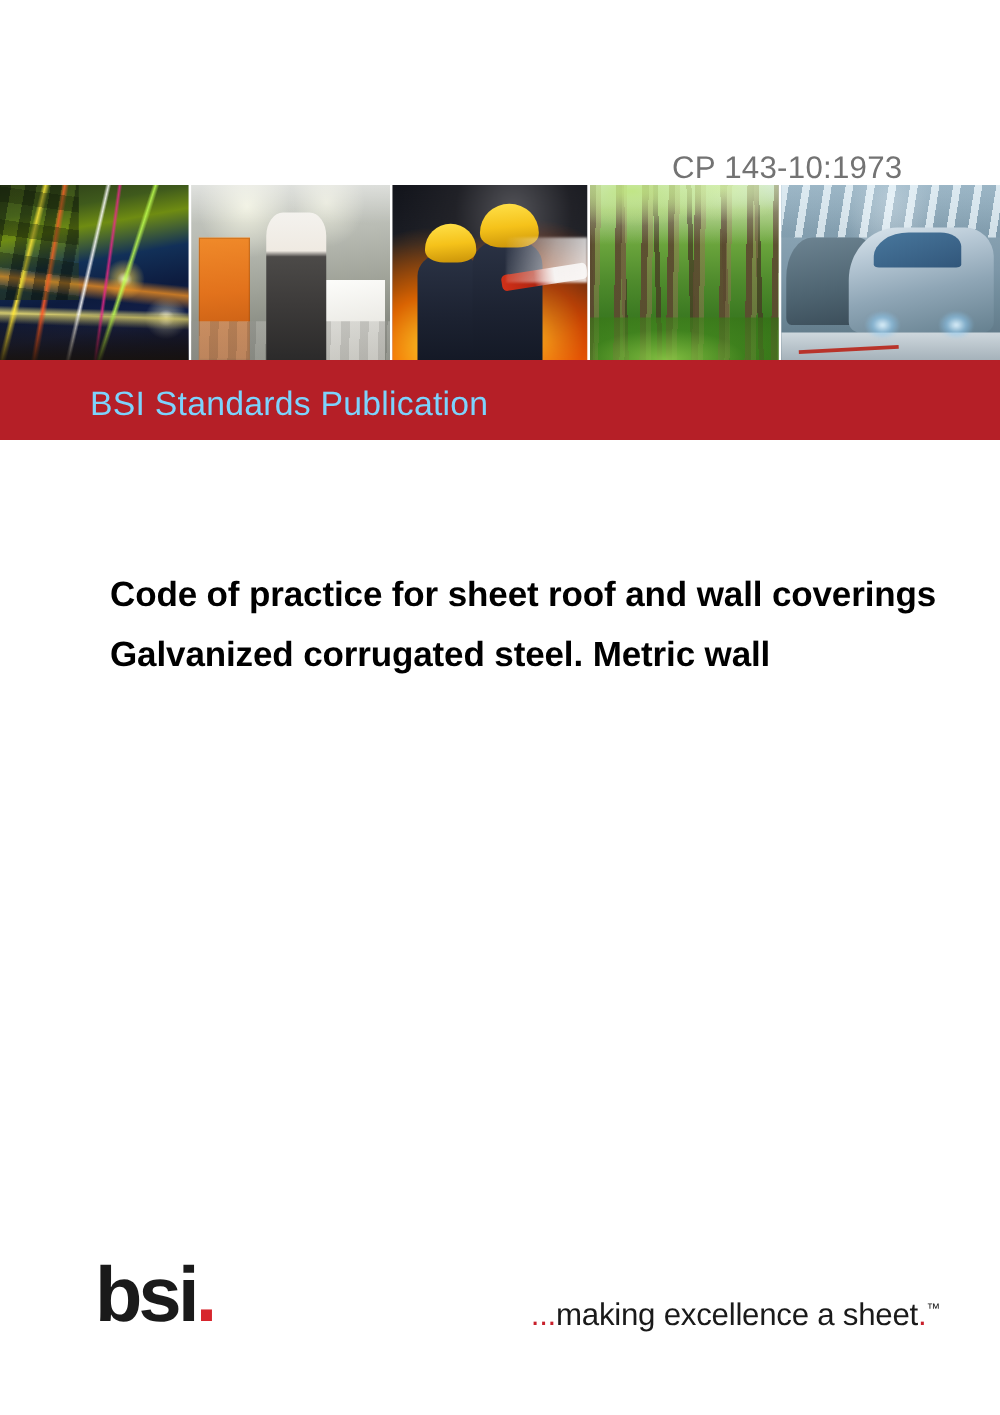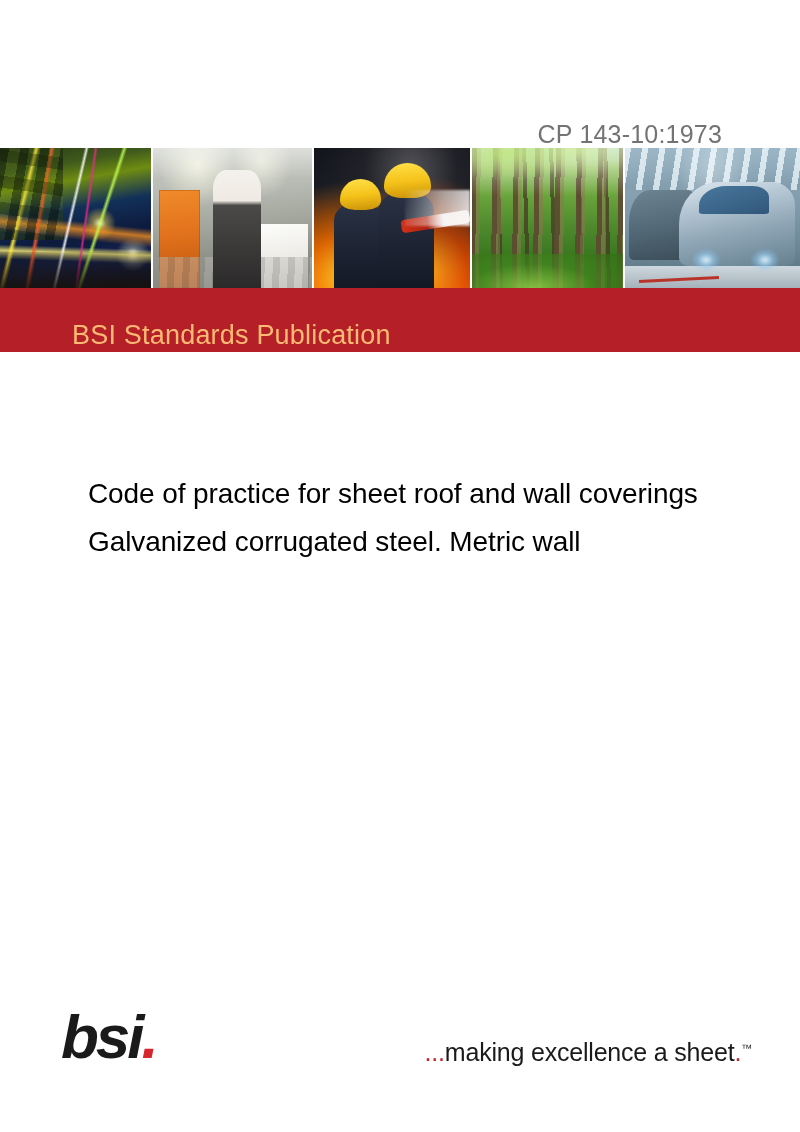--- a/index.html
+++ b/index.html
@@ -255,54 +255,54 @@
     position: absolute;
     left: 0;
     top: 288px;
     width: 800px;
     height: 64px;
     background: #b51f27;
   }
   .banner-title {
     position: absolute;
     left: 72px;
-    top: 32px;
-    color: #fdba74;
+    top: 20px;
+    color: #7dd3fc;
     font-size: 27px;
     font-weight: 400;
     letter-spacing: 0.2px;
     white-space: nowrap;
   }
 
   
   .doc-title {
     position: absolute;
     left: 88px;
-    top: 470px;
+    top: 452px;
     width: 712px;
+    font-weight: bold;
   }
   .title-line {
     font-size: 28px;
     line-height: 48px;
     color: #000000;
     white-space: nowrap;
     letter-spacing: -0.1px;
   }
 
   
   .bsi-logo {
     position: absolute;
-    left: 61px;
+    left: 76px;
     top: 1006px;
     font-size: 62px;
     font-weight: 700;
     color: #1a1a1a;
     letter-spacing: -3px;
     line-height: 1;
-    font-style: italic;
   }
   .bsi-logo .dot { color: #d7262d; }
 
   .tagline {
     position: absolute;
     right: 48px;
     top: 1038px;
     font-size: 25px;
     color: #1a1a1a;
     letter-spacing: -0.2px;

